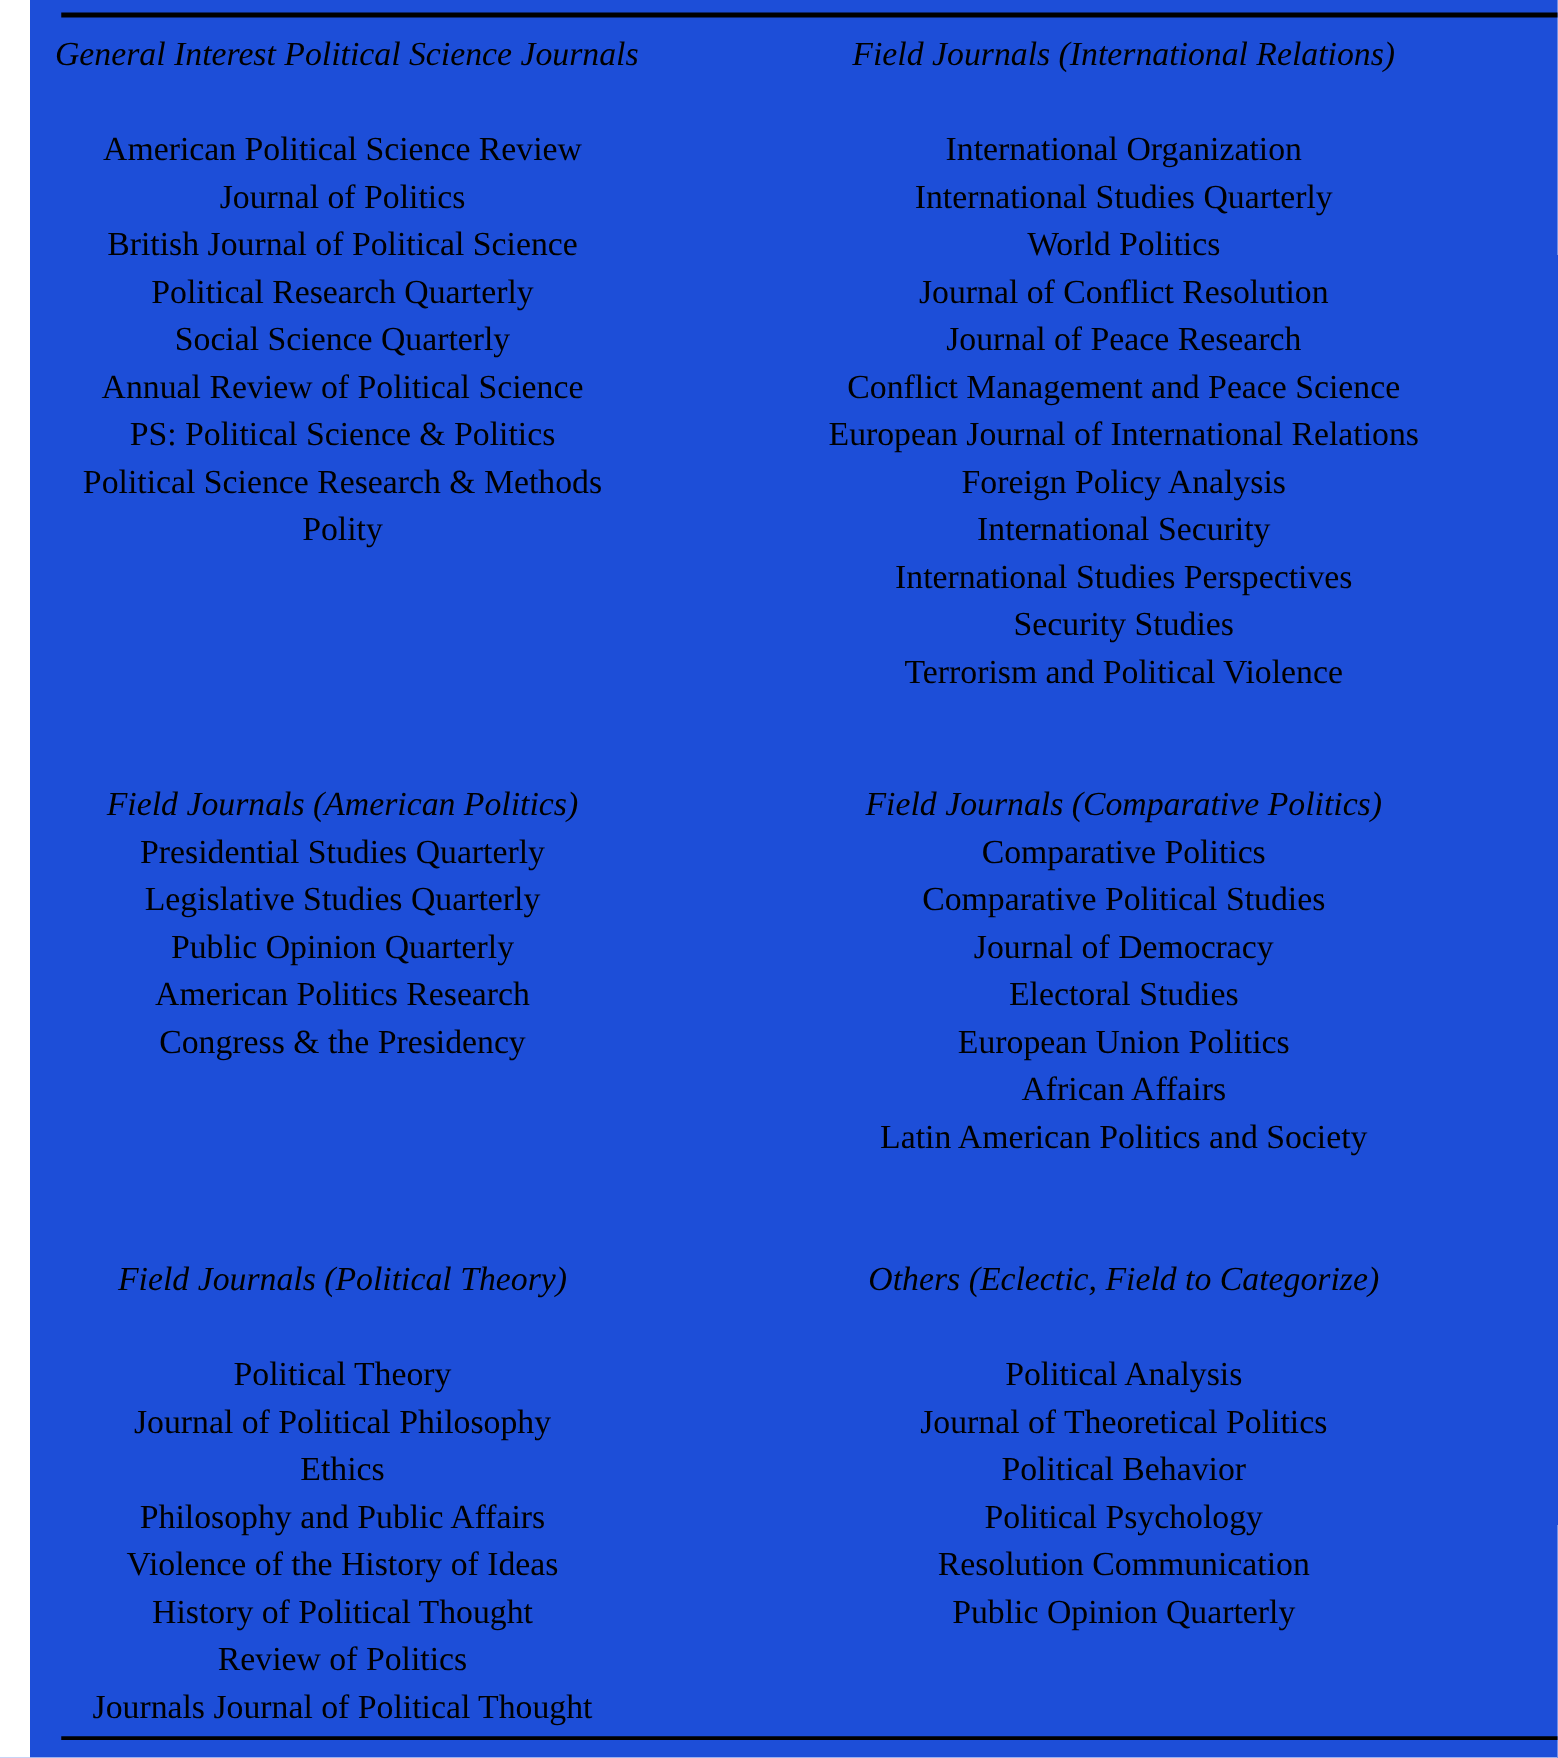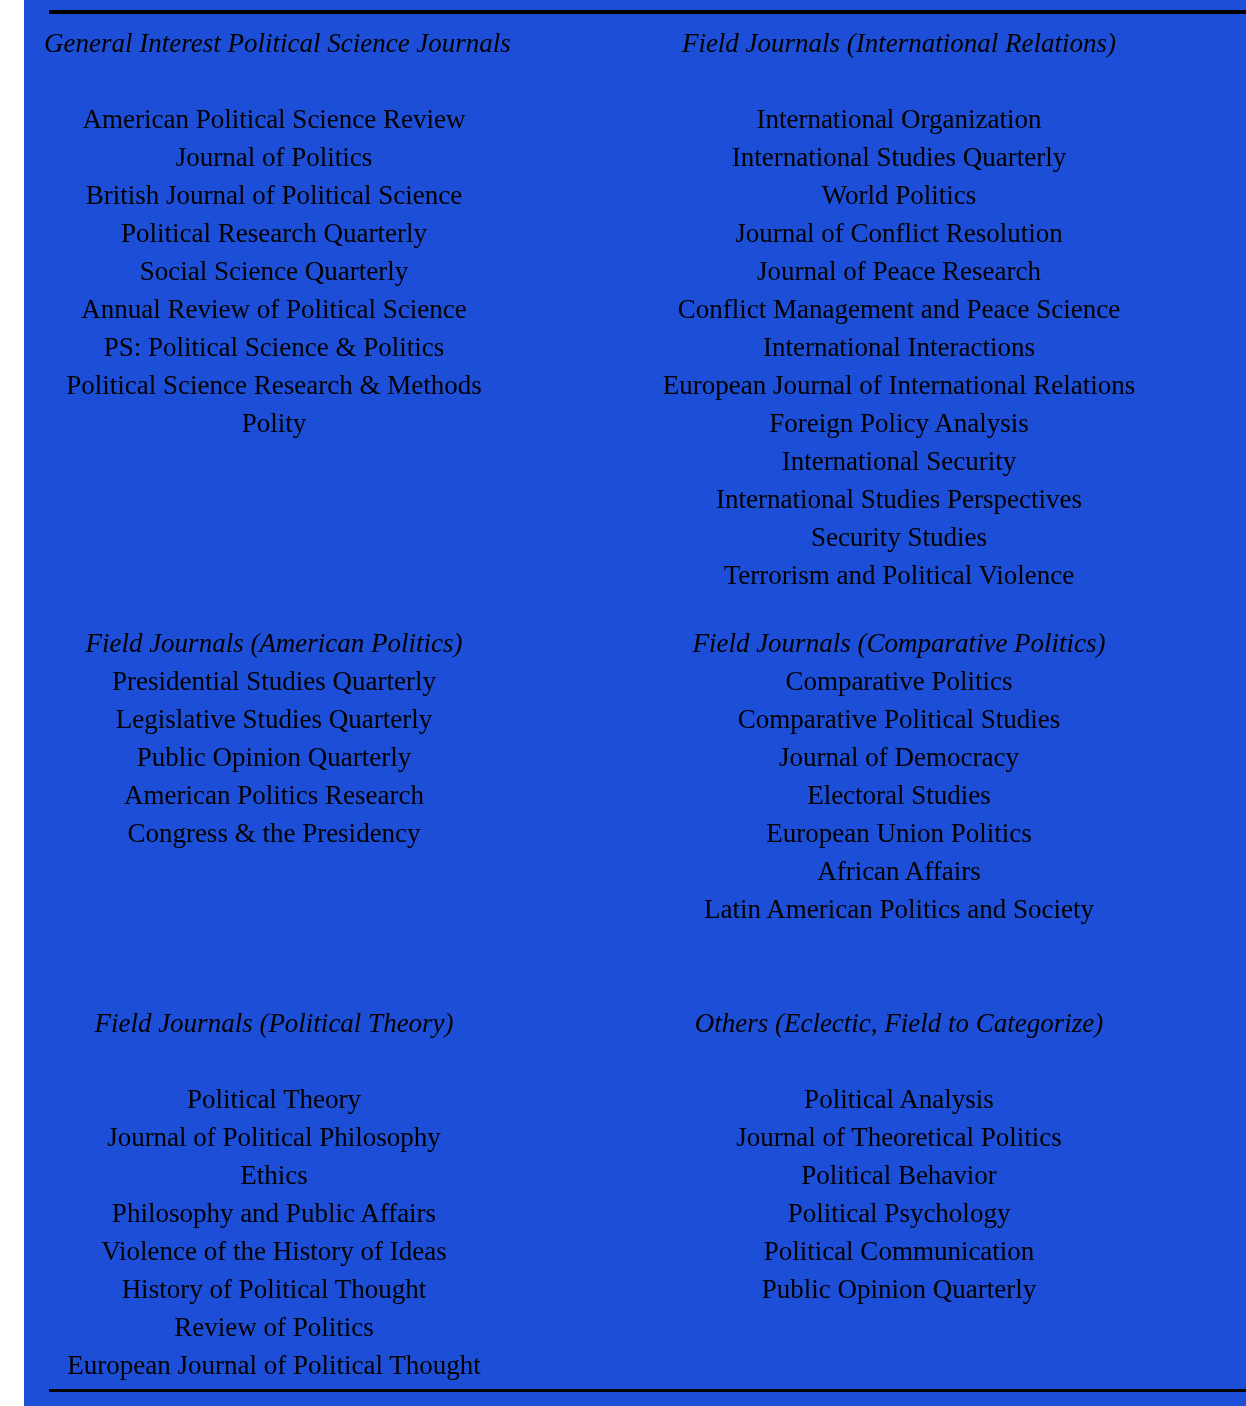--- a/index.html
+++ b/index.html
@@ -71,21 +71,20 @@
   <div class="section col-right row-1">
     <div class="section-header">Field Journals (International Relations)</div>
     <div class="spacer"></div>
     <div>
         <div class="journal">International Organization</div>
         <div class="journal">International Studies Quarterly</div>
         <div class="journal">World Politics</div>
         <div class="journal">Journal of Conflict Resolution</div>
         <div class="journal">Journal of Peace Research</div>
         <div class="journal">Conflict Management and Peace Science</div>
-        <div class="journal">International Interactions</div>
         <div class="journal">European Journal of International Relations</div>
         <div class="journal">Foreign Policy Analysis</div>
         <div class="journal">International Security</div>
         <div class="journal">International Studies Perspectives</div>
         <div class="journal">Security Studies</div>
         <div class="journal">Terrorism and Political Violence</div>
       </div>
   </div>
 
   <div class="section col-left row-2">
@@ -116,32 +115,32 @@
     <div class="section-header">Field Journals (Political Theory)</div>
     <div class="spacer"></div>
     <div>
         <div class="journal">Political Theory</div>
         <div class="journal">Journal of Political Philosophy</div>
         <div class="journal">Ethics</div>
         <div class="journal">Philosophy and Public Affairs</div>
         <div class="journal">Violence of the History of Ideas</div>
         <div class="journal">History of Political Thought</div>
         <div class="journal">Review of Politics</div>
-        <div class="journal">European Journal of Political Thought</div>
+        <div class="journal">Journals Journal of Political Thought</div>
       </div>
   </div>
 
   <div class="section col-right row-3">
     <div class="section-header">Others (Eclectic, Field to Categorize)</div>
     <div class="spacer"></div>
     <div>
         <div class="journal">Political Analysis</div>
         <div class="journal">Journal of Theoretical Politics</div>
         <div class="journal">Political Behavior</div>
         <div class="journal">Political Psychology</div>
-        <div class="journal">Political Communication</div>
+        <div class="journal">Resolution Communication</div>
         <div class="journal">Public Opinion Quarterly</div>
       </div>
   </div>
 
   <div class="rule rule-bottom"></div>
 
 </div>
 
 </body></html>

